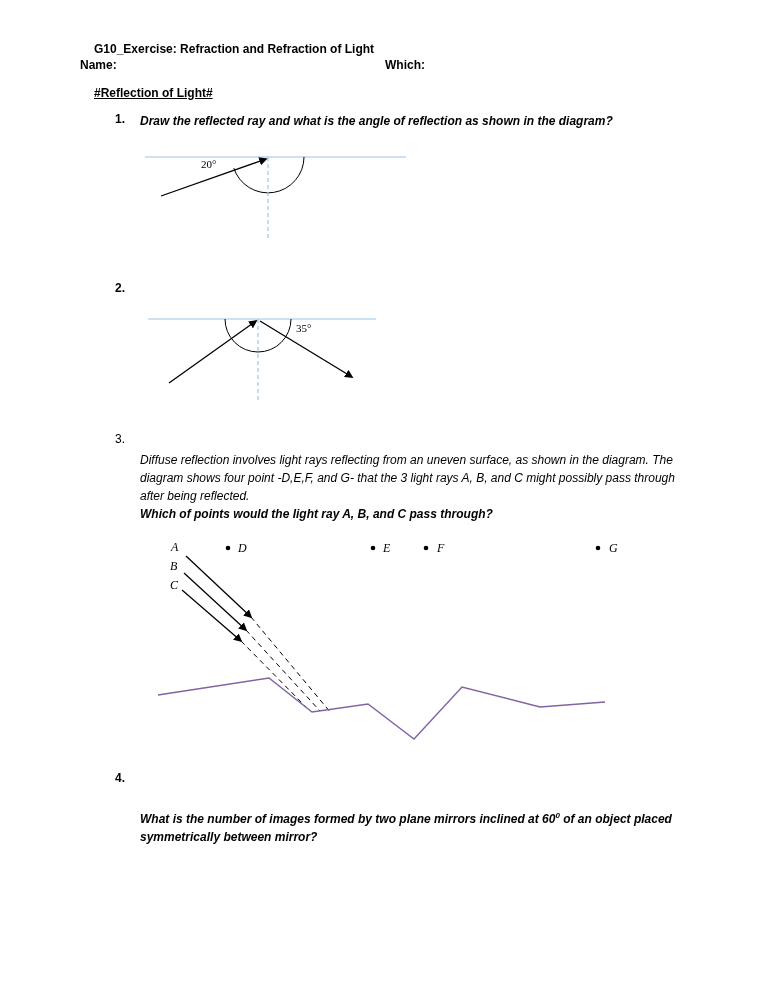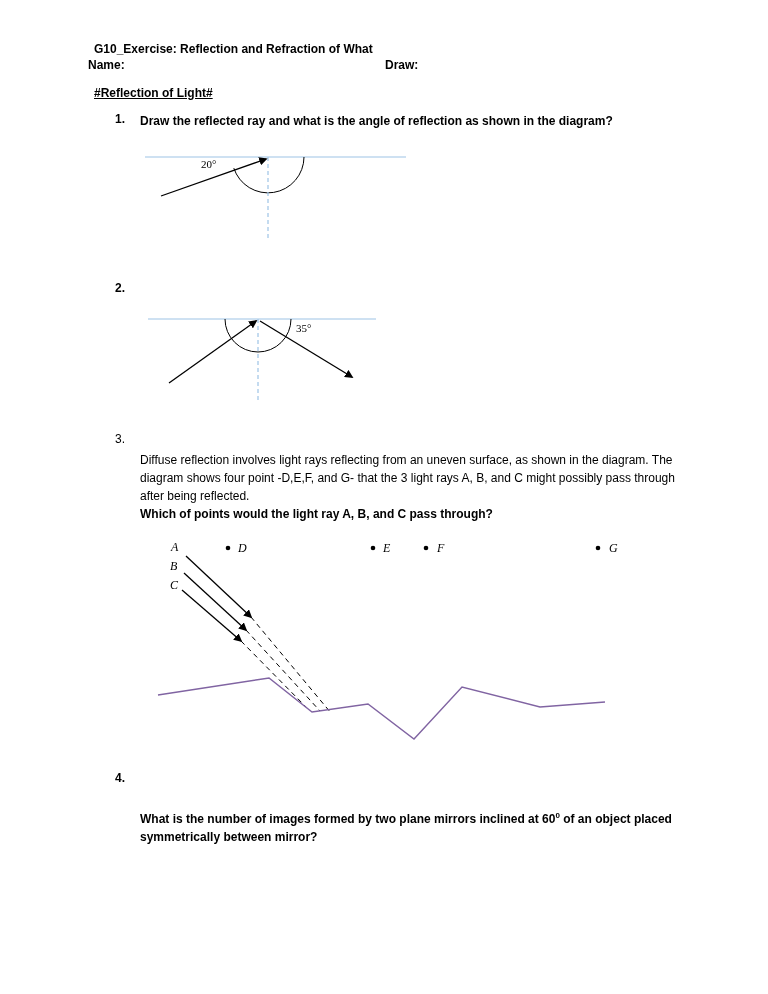--- a/index.html
+++ b/index.html
@@ -11,32 +11,32 @@
     font-family:"Liberation Sans", sans-serif;
     font-size:12px; color:#000;
     overflow:hidden;
   }
   .abs { position:absolute; }
   .bold { font-weight:700; }
   .underline { text-decoration:underline; }
   .qrow { display:flex; }
   .qnum { width:25px; flex:0 0 25px; font-weight:700; }
   .qnum.reg { font-weight:400; }
-  .qtext { line-height:18px; }
+  .qtext { line-height:18px;font-style:italic; }
   sup { font-size:8px; vertical-align:super; }
   svg text { font-family:"Liberation Serif", serif; }
 </style>
 </head>
 <body>
 
 <div id="page">
 
-  <div class="abs bold" style="left:94px; top:42px;">G10_Exercise: Reflection and Refraction of What</div>
-  <div class="abs bold" style="left:88px; top:58px;">Name:</div>
-  <div class="abs bold" style="left:385px; top:58px;">Draw:</div>
+  <div class="abs bold" style="left:94px; top:42px;">G10_Exercise: Refraction and Refraction of Light</div>
+  <div class="abs bold" style="left:80px; top:58px;">Name:</div>
+  <div class="abs bold" style="left:385px; top:58px;">Which:</div>
   <div class="abs bold underline" style="left:94px; top:86px;">#Reflection of Light#</div>
 
   <div class="abs qrow" style="left:115px; top:112px; width:600px;">
     <div class="qnum">1.</div>
     <div class="qtext bold">Draw the reflected ray and what is the angle of reflection as shown in the diagram?</div>
   </div>
 
   <svg class="abs" style="left:145px; top:148px;" width="270" height="95" viewBox="0 0 270 95">
     <defs>
       <marker id="arrow-d1" viewBox="0 0 10 10" refX="8" refY="5" markerWidth="6.5" markerHeight="6.5" orient="auto">

